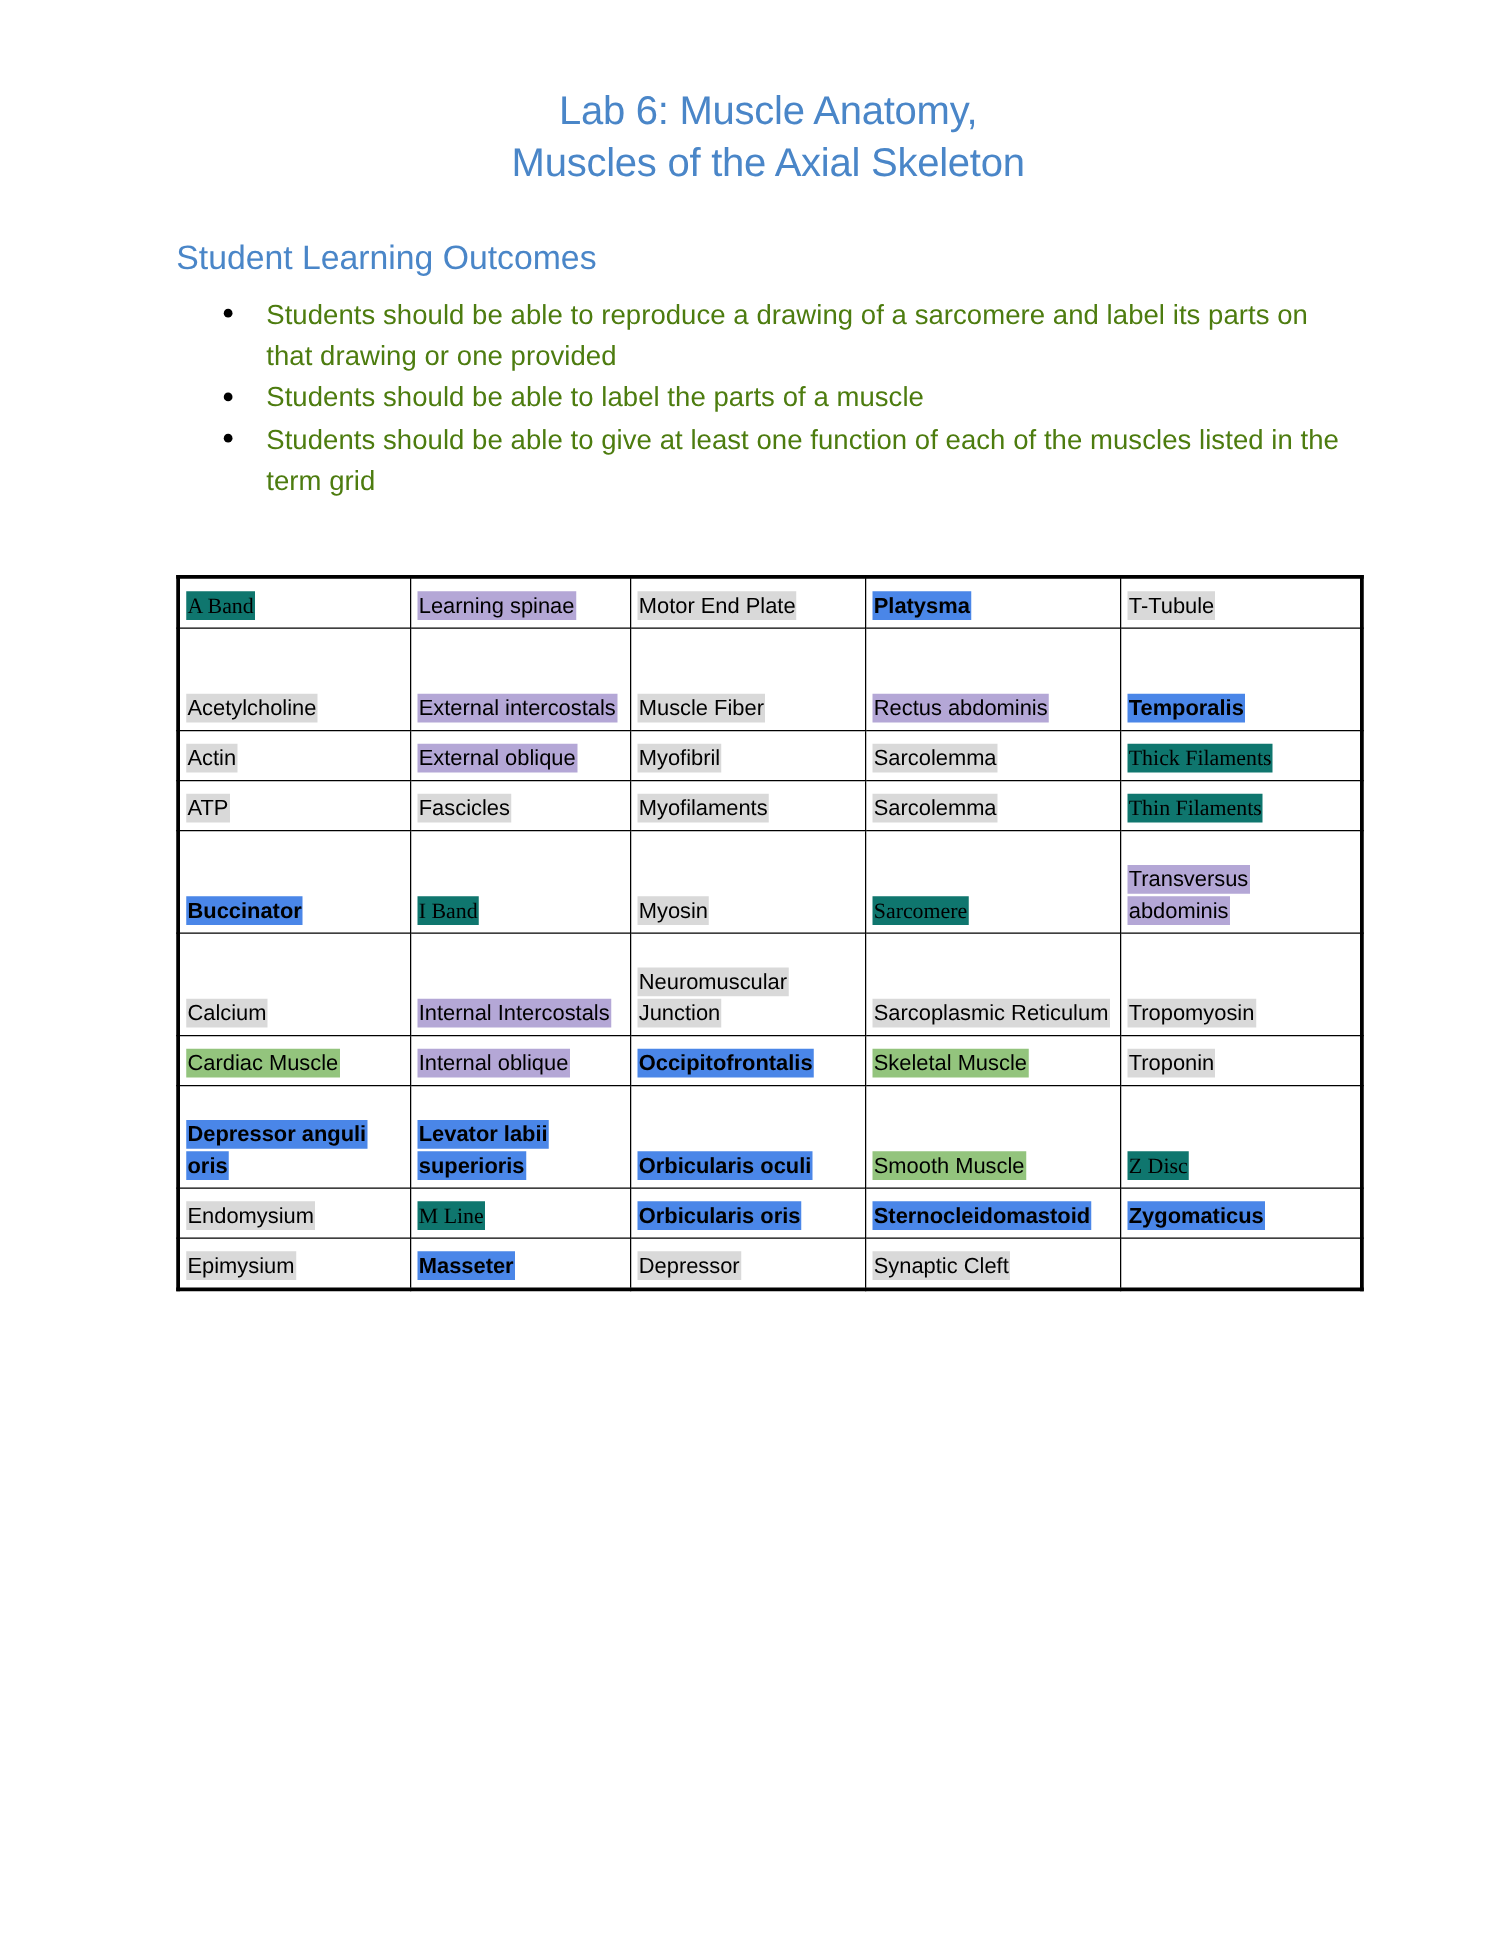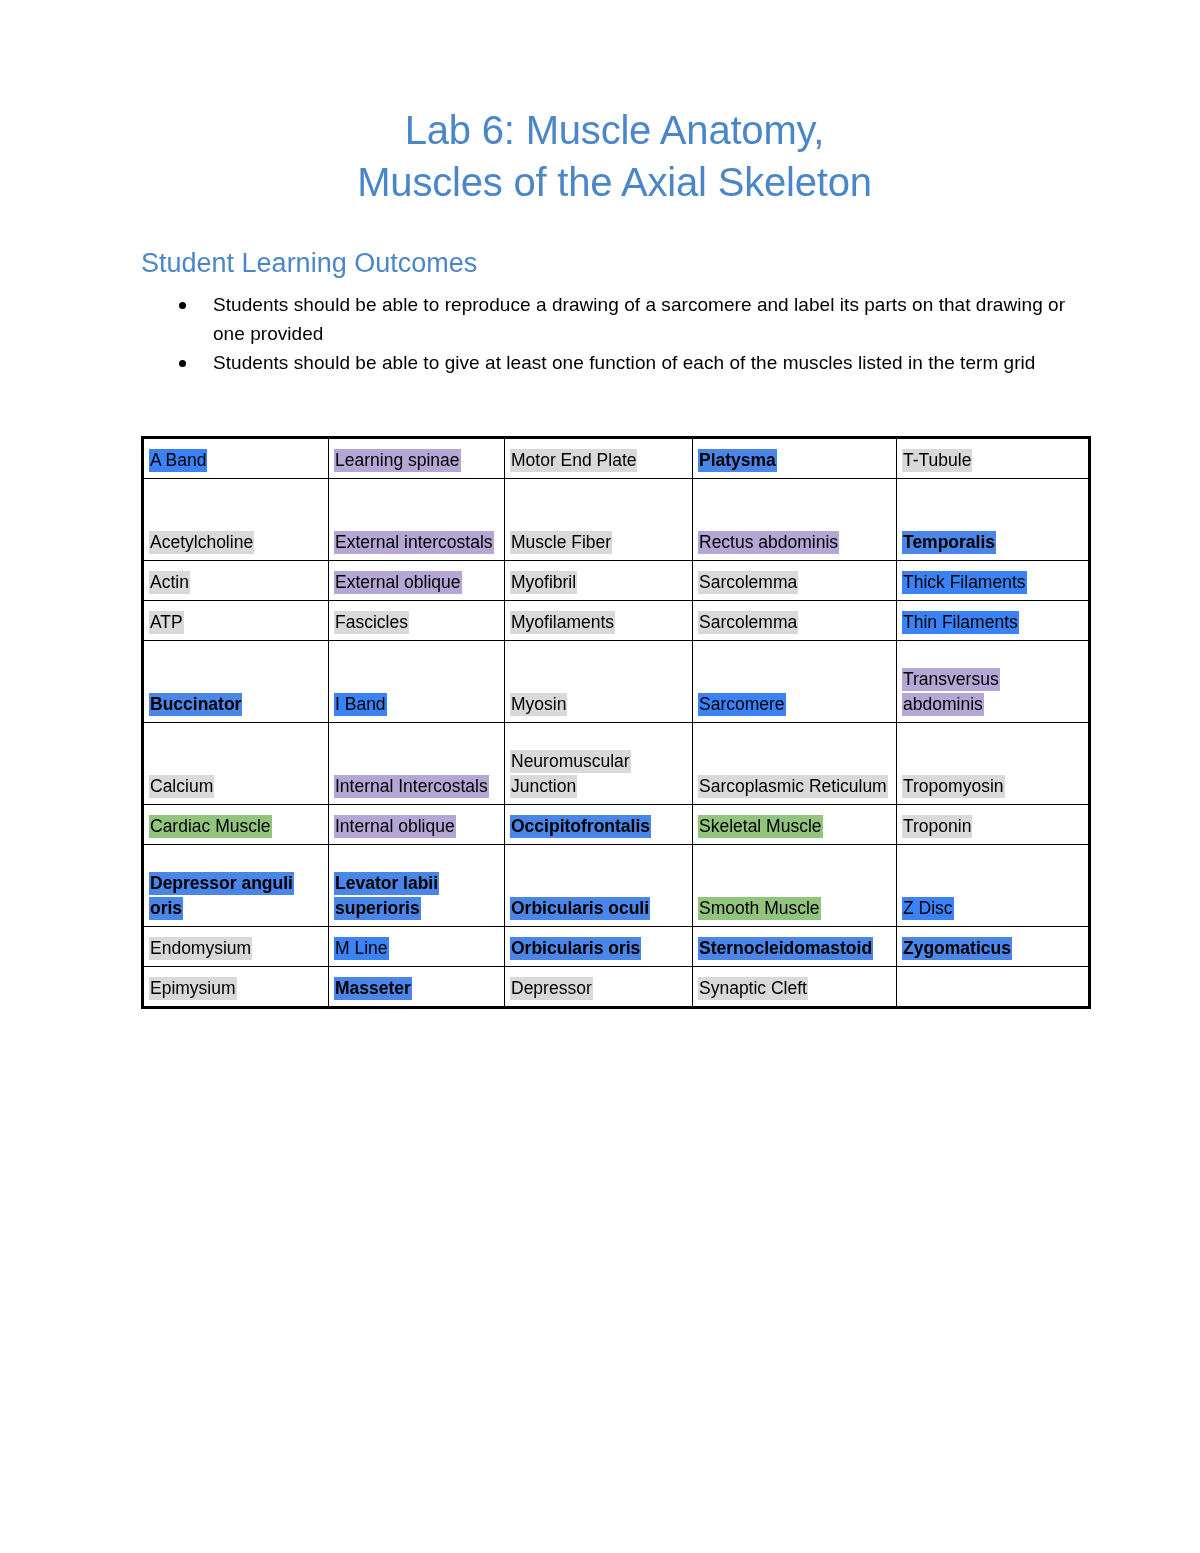--- a/index.html
+++ b/index.html
@@ -25,26 +25,26 @@
   .content {
     position: absolute;
     left: 141px;
     top: 0;
     width: 947px;
   }
 
   
   .doc-title {
     color: #4A86C8;
-    font-size: 40px;
+    font-size: 32px;
     font-weight: normal;
     line-height: 1.30;
     text-align: center;
     margin: 0;
-    padding-top: 104px;
+    padding-top: 68px;
     letter-spacing: -0.2px;
   }
   .doc-title .tline { display: block; }
 
   
   .section-heading {
     color: #4A86C8;
     font-size: 27px;
     font-weight: normal;
     line-height: 1.2;
@@ -54,23 +54,23 @@
   #terms-heading { margin-top: 84px; }
 
   
   .outcomes {
     margin: 12px 0 0 0;
     padding: 0;
     list-style: none;
   }
   .outcomes li {
     position: relative;
-    font-size: 19px;
+    font-size: 22px;
     line-height: 1.52;
-    color: #000000;
+    color: #4d7c0f;
     padding-left: 72px;
     margin: 0 0 0 0;
     letter-spacing: 0.05px;
   }
   .outcomes li .bullet {
     position: absolute;
     left: 38px;
     top: 0.56em;
     width: 7px;
     height: 7px;
@@ -105,21 +105,21 @@
 
   .terms-table tr.tall td { height: 72px; }
 
   .hl {
     display: inline;
     padding: 1px 1px 2px 1px;
     box-decoration-break: clone;
     -webkit-box-decoration-break: clone;
   }
   .hl-gray   { background: #D9D9D9; }
-  .hl-red    { background: #3b82f6; }
+  .hl-red    { background: #0f766e; font-family: Liberation Serif, serif; }
   .hl-purple { background: #B4A7D6; }
   .hl-blue   { background: #4A86E8; font-weight: bold; }
   .hl-green  { background: #93C47D; }
   .hl-none   { background: transparent; padding: 0; }
 </style>
 </head>
 <body>
 
 <div class="page">
   <div class="content">
@@ -128,20 +128,24 @@
       <span class="tline">Lab 6: Muscle Anatomy,</span>
       <span class="tline">Muscles of the Axial Skeleton</span>
     </h1>
 
     <h2 class="section-heading" id="slo-heading">Student Learning Outcomes</h2>
 
     <ul class="outcomes">
       <li>
         <span class="bullet"></span>
         <span>Students should be able to reproduce a drawing of a sarcomere and label its parts on that drawing or one provided</span>
+      </li>
+      <li>
+        <span class="bullet"></span>
+        <span>Students should be able to label the parts of a muscle</span>
       </li>
       <li>
         <span class="bullet"></span>
         <span>Students should be able to give at least one function of each of the muscles listed in the term grid</span>
       </li>
     </ul>
 
 
     <table class="terms-table">
       <colgroup>

